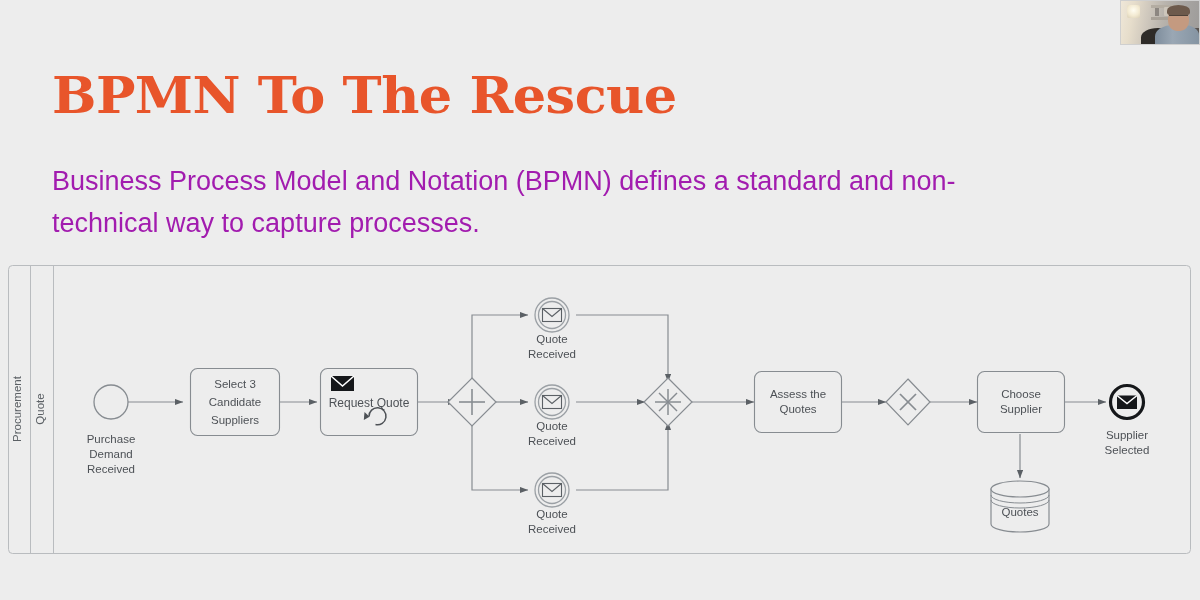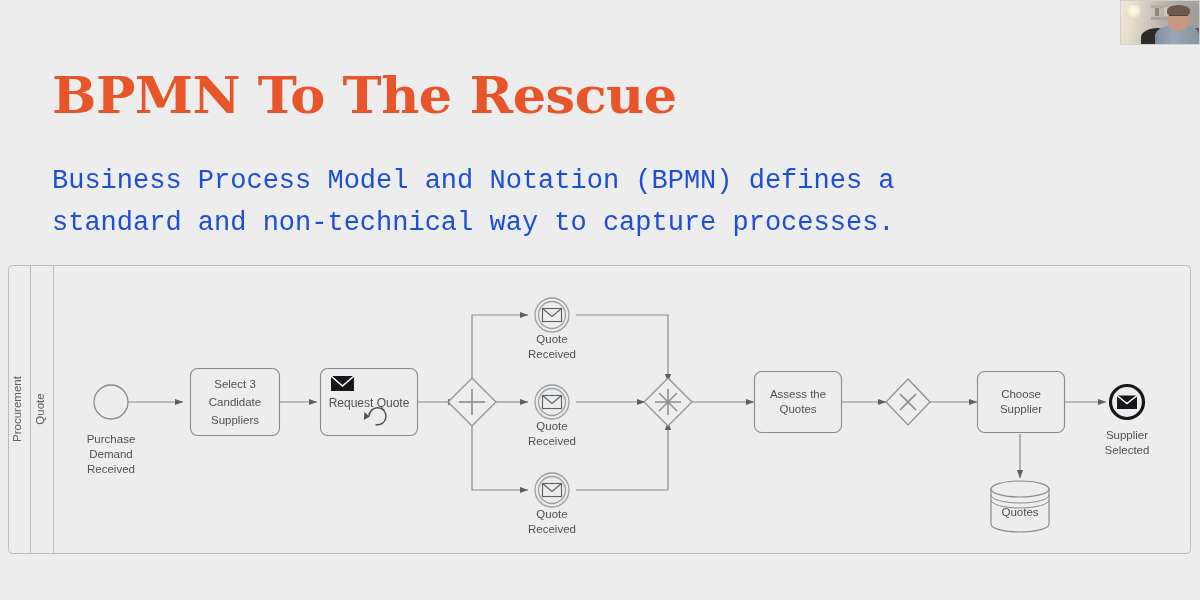--- a/index.html
+++ b/index.html
@@ -88,23 +88,22 @@
     transform: scaleX(1.03);
     transform-origin: left center;
   }
   .slide-subtitle {
     position: absolute;
     left: 52px;
     top: 160px;
     width: 960px;
     font-size: 27px;
     line-height: 42px;
-    color: #1d4ed8;
+    color: #a21caf;
     font-weight: 400;
-    font-family: Liberation Mono, monospace;
   }
 
   
   .diagram-wrap {
     position: absolute;
     left: 0;
     top: 258px;
     width: 1200px;
     height: 310px;
   }

